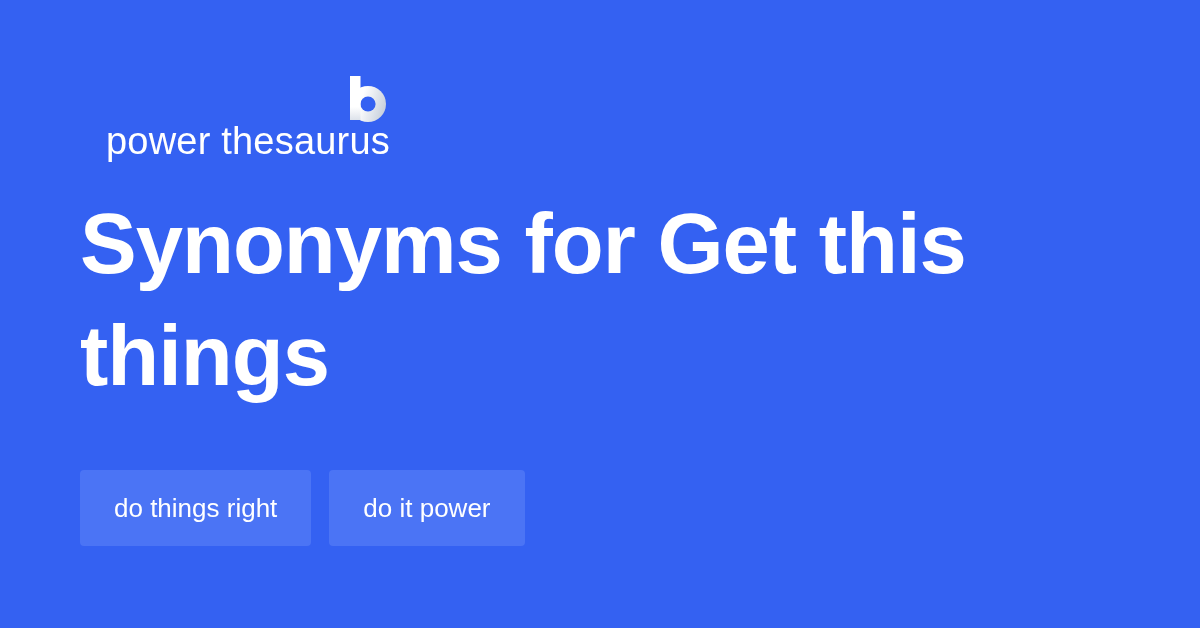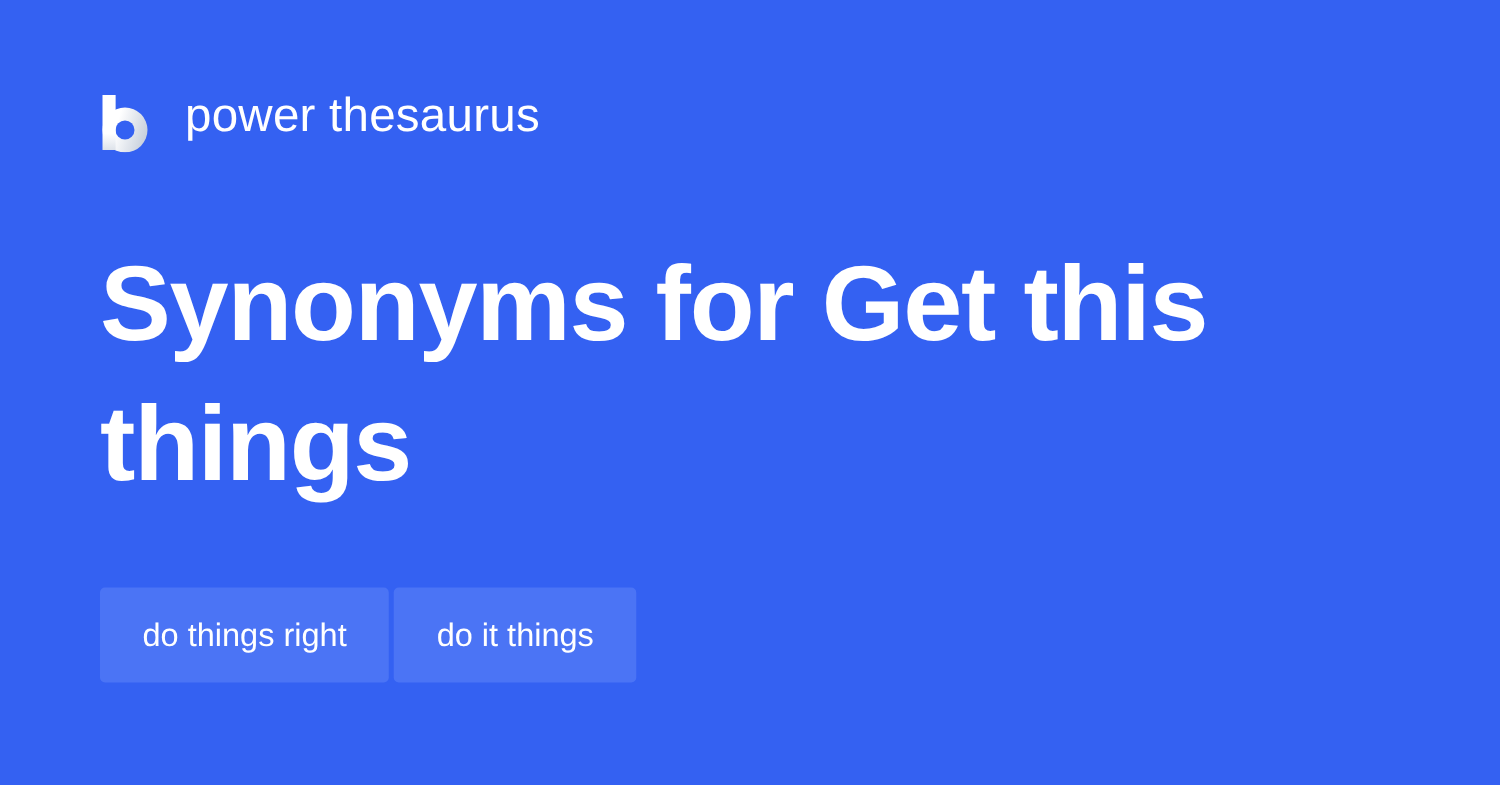--- a/index.html
+++ b/index.html
@@ -22,22 +22,23 @@
     inset:0;
     background:#3461f2;
   }
 
   
   .brand {
     position:absolute;
     left:80px;
     top:74px;
     display:flex;
-    align-items:flex-start;
+    align-items:flex-end;
     height:52px;
+    flex-direction:column;
   }
 
   .brand-logo {
     width:42px;
     height:48px;
     position:relative;
     flex:0 0 auto;
   }
 
   .brand-logo svg { display:block; width:42px; height:48px; }
@@ -65,21 +66,21 @@
     letter-spacing:-1px;
   }
 
   
   .chips {
     position:absolute;
     left:80px;
     top:470px;
     display:flex;
     align-items:flex-end;
-    gap:4px;
+    gap:18px;
   }
 
   .chip {
     background:#4b74f5;
     border-radius:4px;
     height:76px;
     padding:0 34px;
     display:flex;
     align-items:center;
     justify-content:center;
@@ -121,16 +122,16 @@
         <rect x="2" y="2" width="10.5" height="44" fill="url(#stemGrad)"></rect>
       </svg>
     </span>
     <span class="brand-name">power thesaurus</span>
   </div>
 
   <h1 class="headline">Synonyms for Get this things</h1>
 
   <div class="chips">
     <div class="chip">do things right</div>
-    <div class="chip">do it things</div>
+    <div class="chip">do it power</div>
   </div>
 
 </div>
 
 </body></html>

